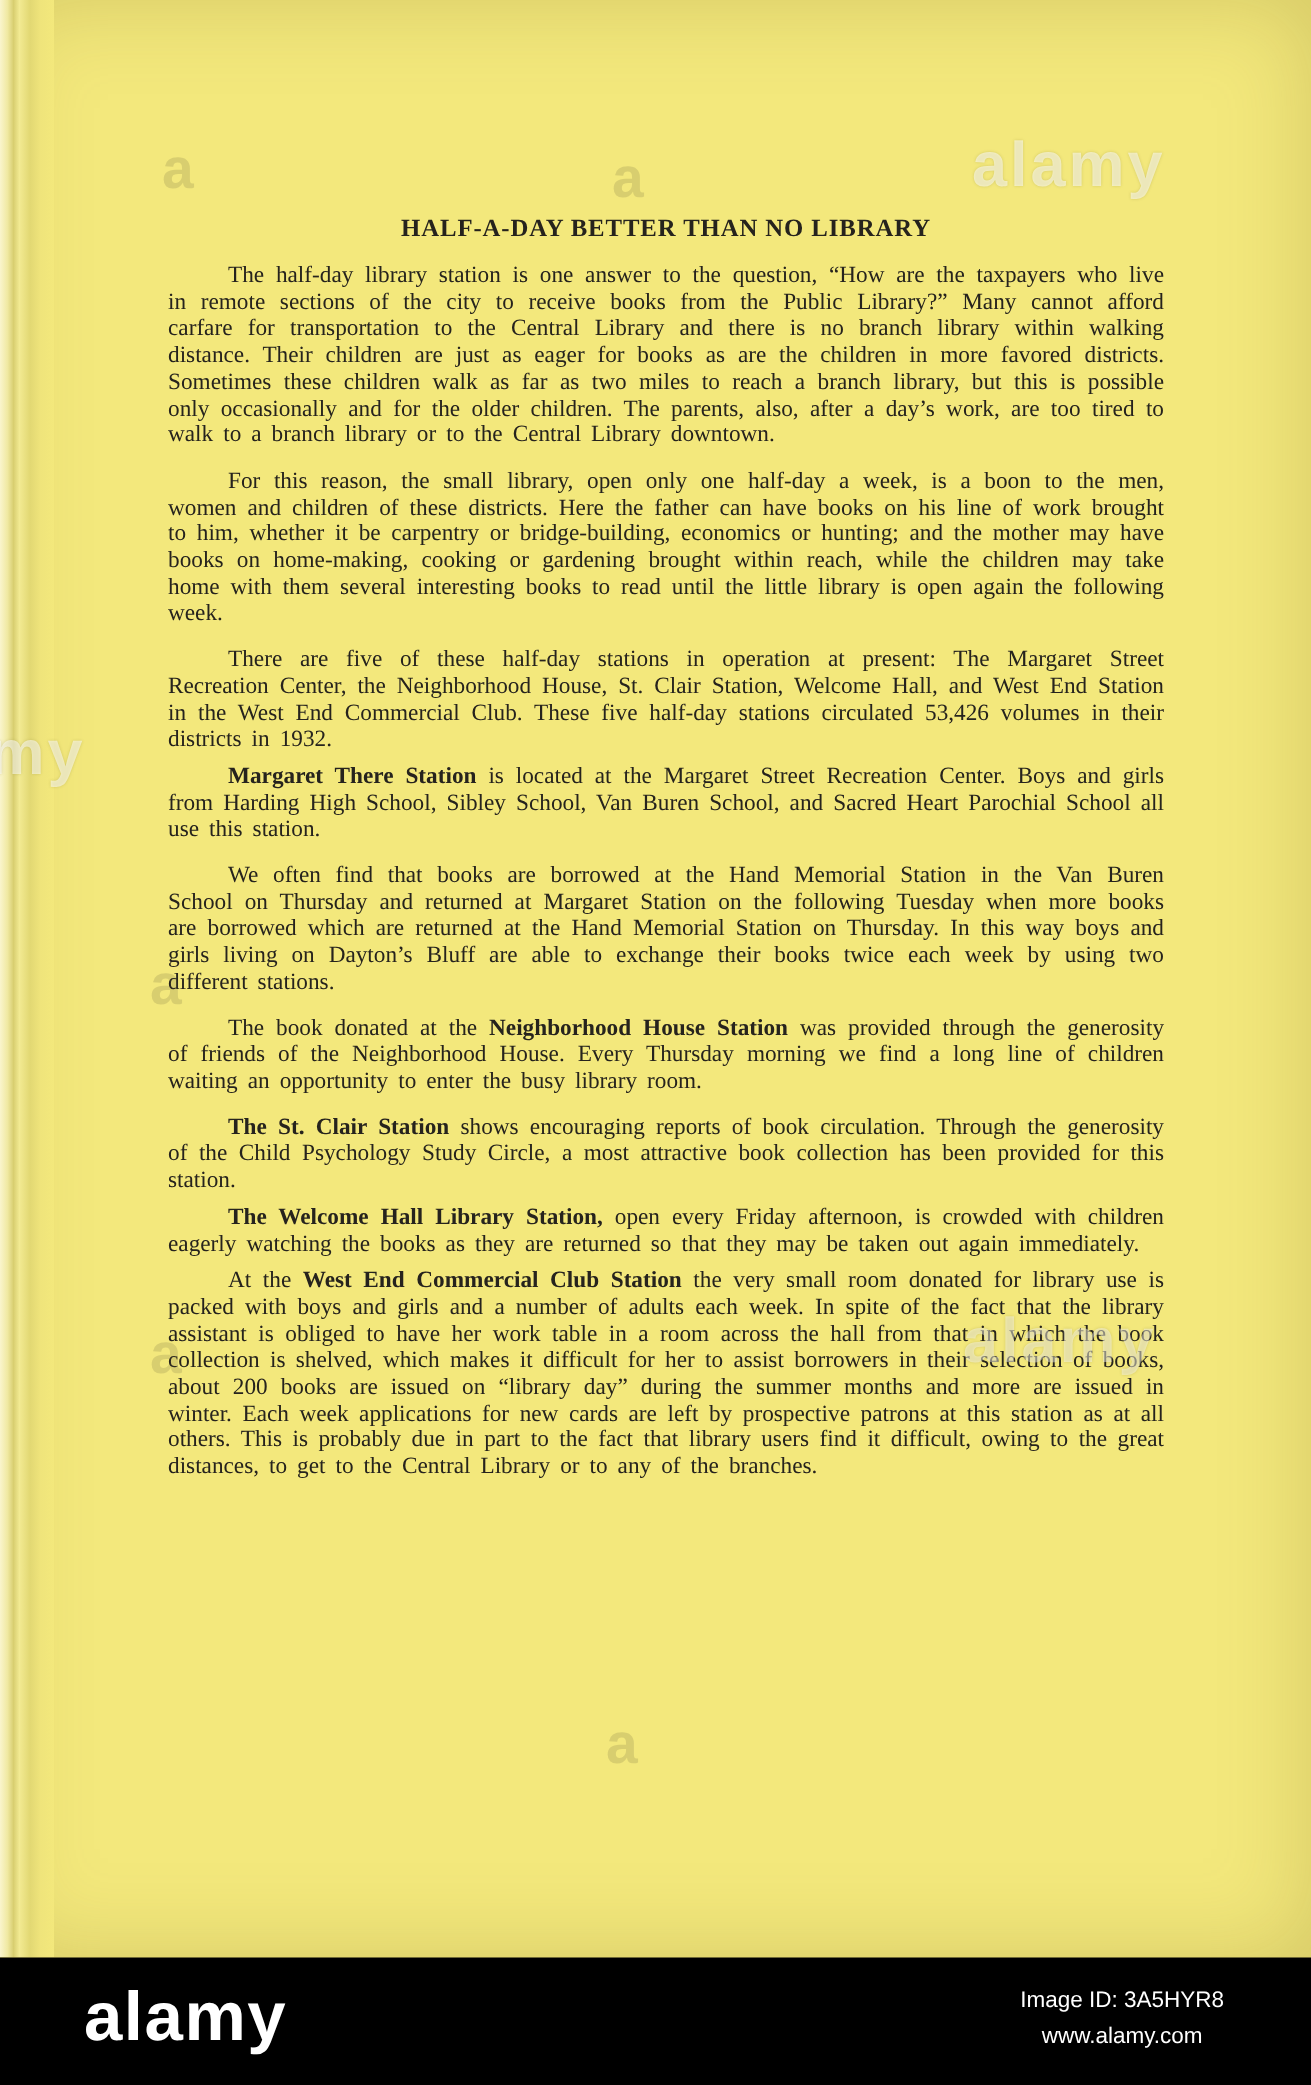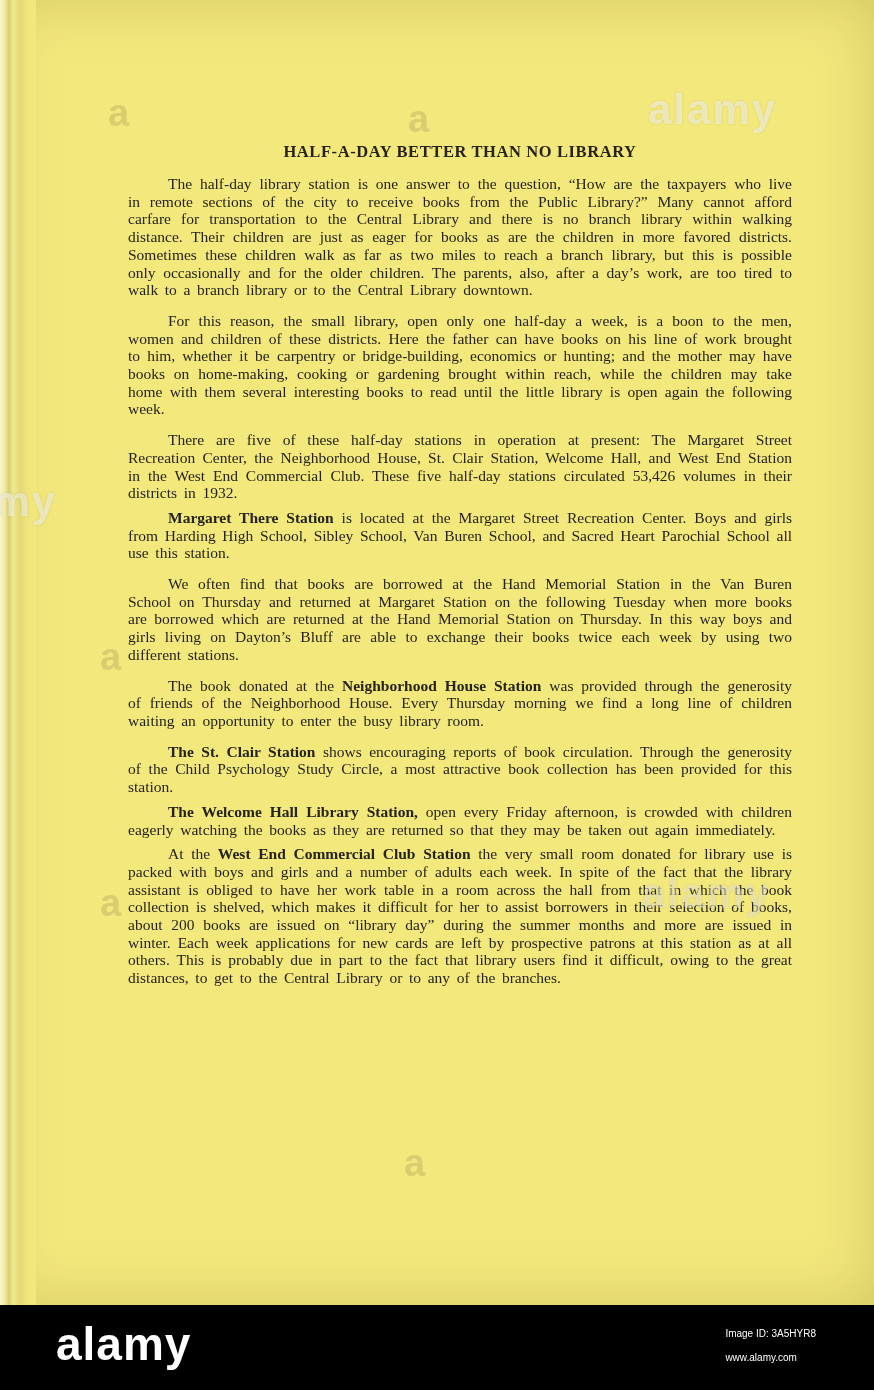--- a/index.html
+++ b/index.html
@@ -15,21 +15,21 @@
     overflow:hidden;
   }
   
   .page-edge{
     position:absolute;left:0;top:0;bottom:0;width:36px;
     background:linear-gradient(90deg,
       #faf5cd 0px,#f0e9a2 5px,#d8ce70 9px,#f2ea92 13px,
       #e2d873 20px,#efe47b 27px,#f3e87c 36px);
   }
   .content{
-    position:absolute;left:128px;top:142px;width:664px;
+    position:absolute;left:112px;top:142px;width:664px;
     color:#26231d;
   }
   .doc-title{
     margin:0 0 13px 0;
     font-size:16.5px;font-weight:bold;letter-spacing:0.6px;
     text-align:center;white-space:nowrap;
   }
   .content p{
     margin:13px 0 0 0;
     font-size:15.5px;line-height:17.7px;
@@ -57,22 +57,22 @@
   
   .footer{
     position:absolute;left:0;right:0;bottom:0;height:85px;background:#000;
     font-family:"Liberation Sans",sans-serif;color:#fff;
   }
   .alamy-logo{
     position:absolute;left:56px;top:12px;
     font-size:46px;font-weight:bold;letter-spacing:1px;
   }
   .footer-info{
-    position:absolute;right:58px;top:17px;text-align:left;
-    font-size:10px;line-height:24px;
+    position:absolute;right:58px;top:17px;text-align:center;
+    font-size:15px;line-height:24px;
   }
 </style>
 </head>
 <body>
 
 <div class="stage">
 
   <div class="scan">
     <div class="page-edge"></div>
 

